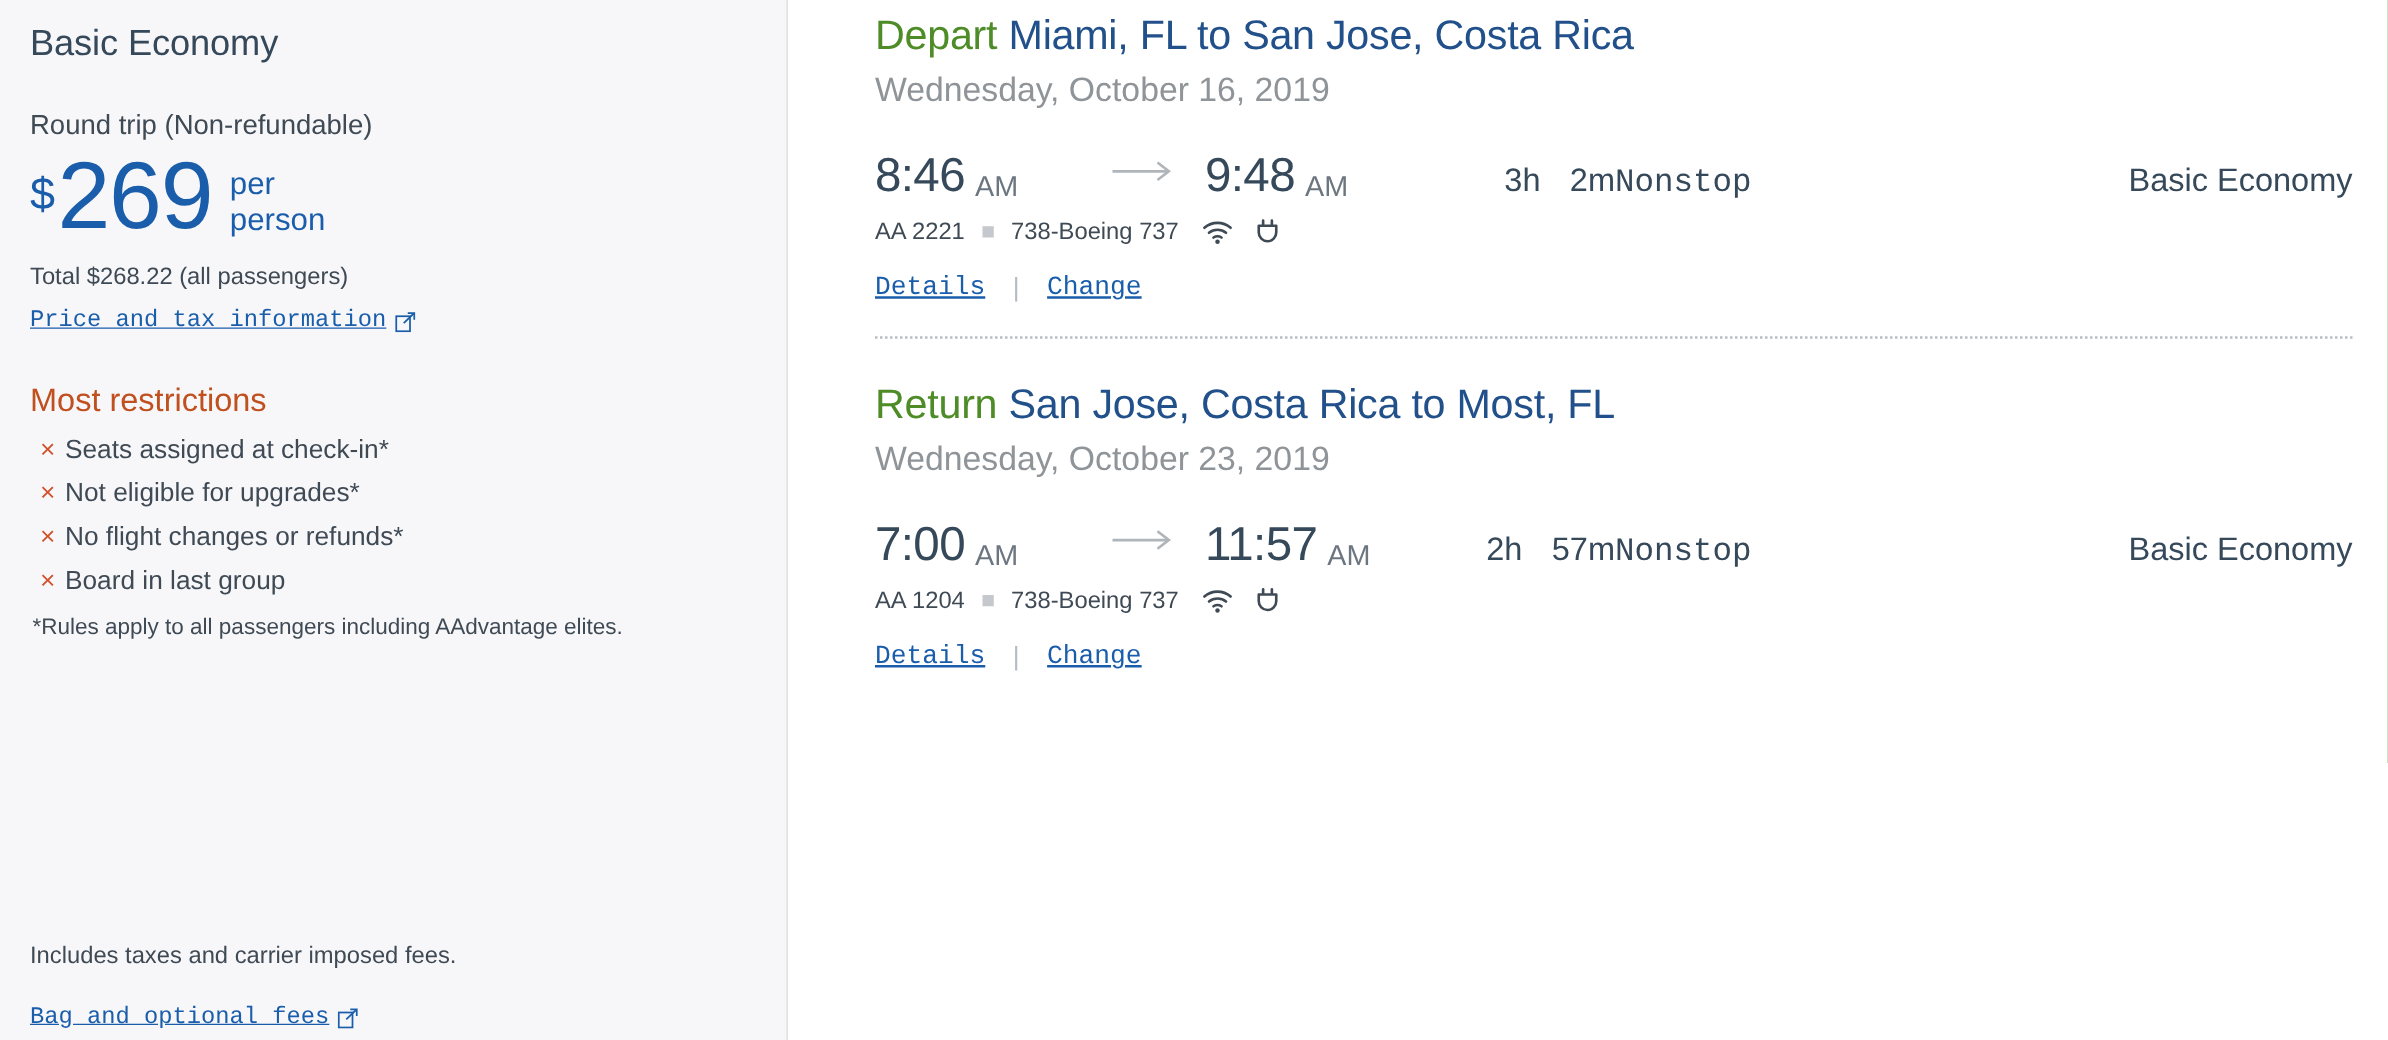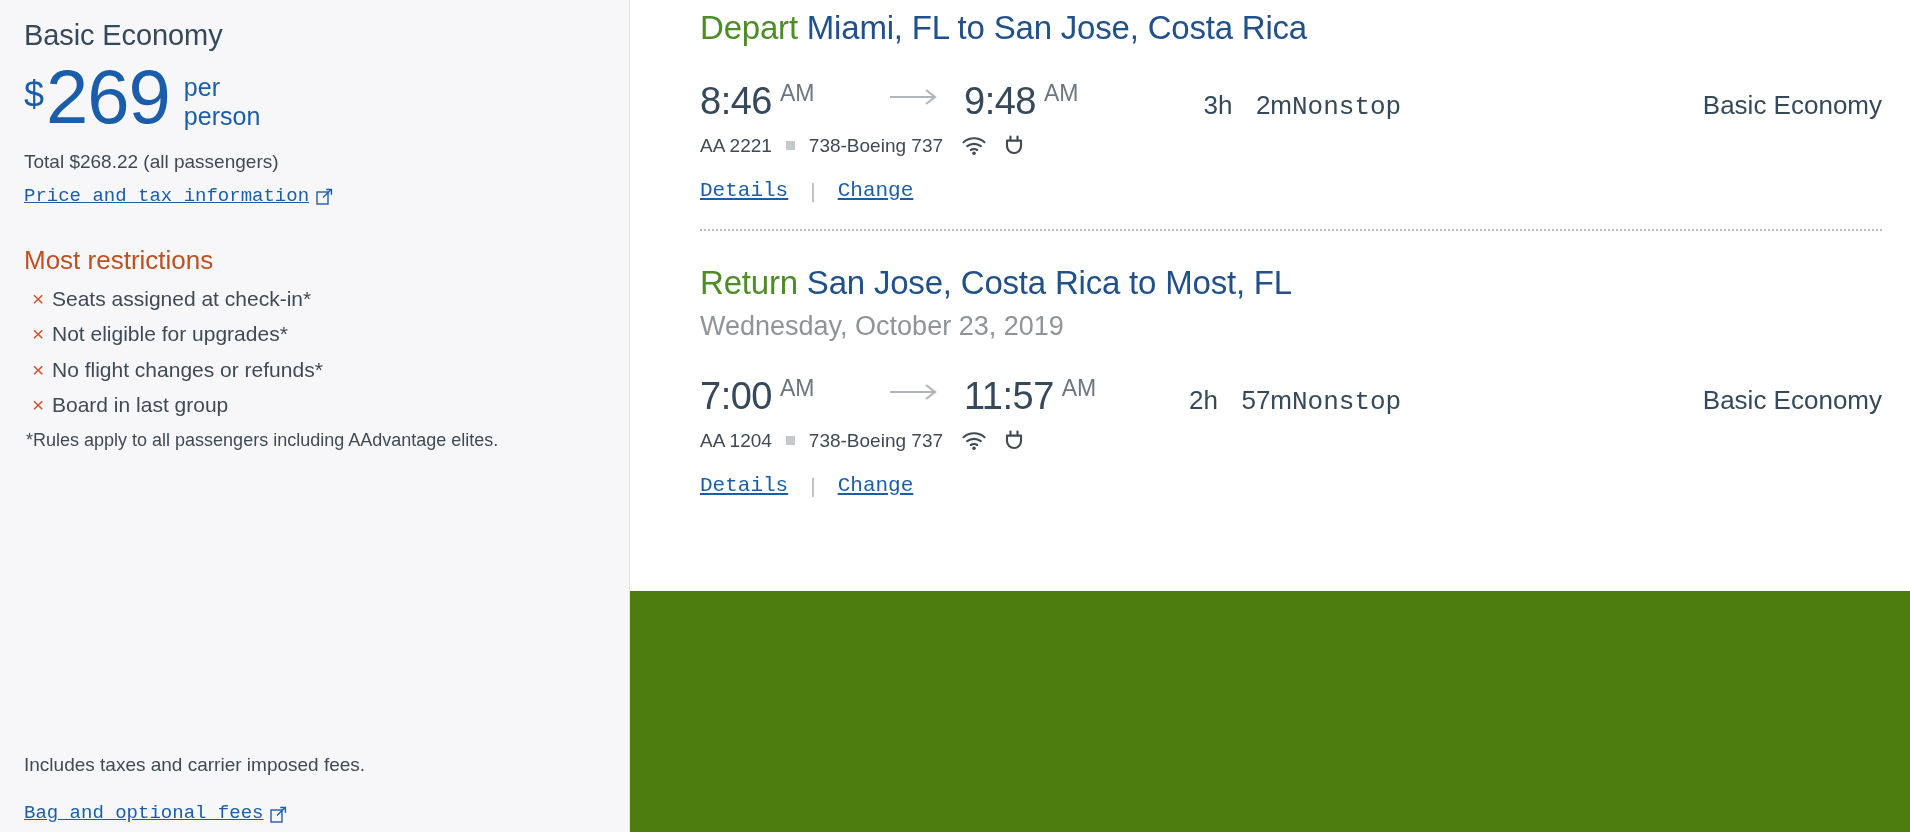--- a/index.html
+++ b/index.html
@@ -149,21 +149,21 @@
   .includes-text {
     font-size: 19px;
     color: #3f4a54;
     font-family: "Liberation Sans", sans-serif;
     margin-bottom: 26px;
   }
 
   
   .right-panel {
     flex: 1;
-    height: 591px;
+    height: 832px;
     background: #ffffff;
     box-sizing: border-box;
     padding: 0 0 0 70px;
     position: relative;
   }
   .segment { position: relative; }
   .segment-depart { padding-top: 8px; }
   .segment-return { padding-top: 32px; }
 
   .seg-heading {
@@ -184,21 +184,21 @@
   }
 
   .flight-row {
     display: flex;
     align-items: baseline;
     margin-top: 32px;
     padding-right: 28px;
   }
   .time-block {
     display: flex;
-    align-items: flex-start;
+    align-items: flex-end;
     white-space: nowrap;
   }
   .time-depart { min-width: 168px; }
   .time-arrive { min-width: 178px; }
   .time-val {
     font-size: 38px;
     color: #36495a;
     font-weight: 400;
     letter-spacing: -0.5px;
   }
@@ -285,20 +285,21 @@
 </style>
 </head>
 <body>
 
 <div class="page">
 
   <div class="left-panel">
 
     <div class="fare-title">Basic Economy</div>
 
+    <div class="trip-type">Round trip (Non-refundable)</div>
 
     <div class="price-row">
       <span class="currency">$</span>
       <span class="amount">269</span>
       <span class="per-person">per person</span>
     </div>
 
     <div class="total-line">Total $268.22 (all passengers)</div>
 
     <div class="link-row">
@@ -352,20 +353,21 @@
     </div>
   </div>
 
   <div class="right-panel">
 
     <div class="segment segment-depart">
       <div class="seg-heading">
         <span class="seg-direction">Depart</span>
         <span class="seg-route">Miami, FL to San Jose, Costa Rica</span>
       </div>
+      <div class="seg-date">Wednesday, October 16, 2019</div>
 
       <div class="flight-row">
         <span class="time-block time-depart">
           <span class="time-val">8:46</span>
           <span class="time-mer">AM</span>
         </span>
         <span class="arrow-cell">
           <svg width="56" height="20" viewBox="0 0 56 20">
             <path d="M2 10 H46" stroke="#b0b5ba" stroke-width="2.2" fill="none"></path>
             <path d="M38 3 L47 10 L38 17" stroke="#b0b5ba" stroke-width="2.2" fill="none"></path>

